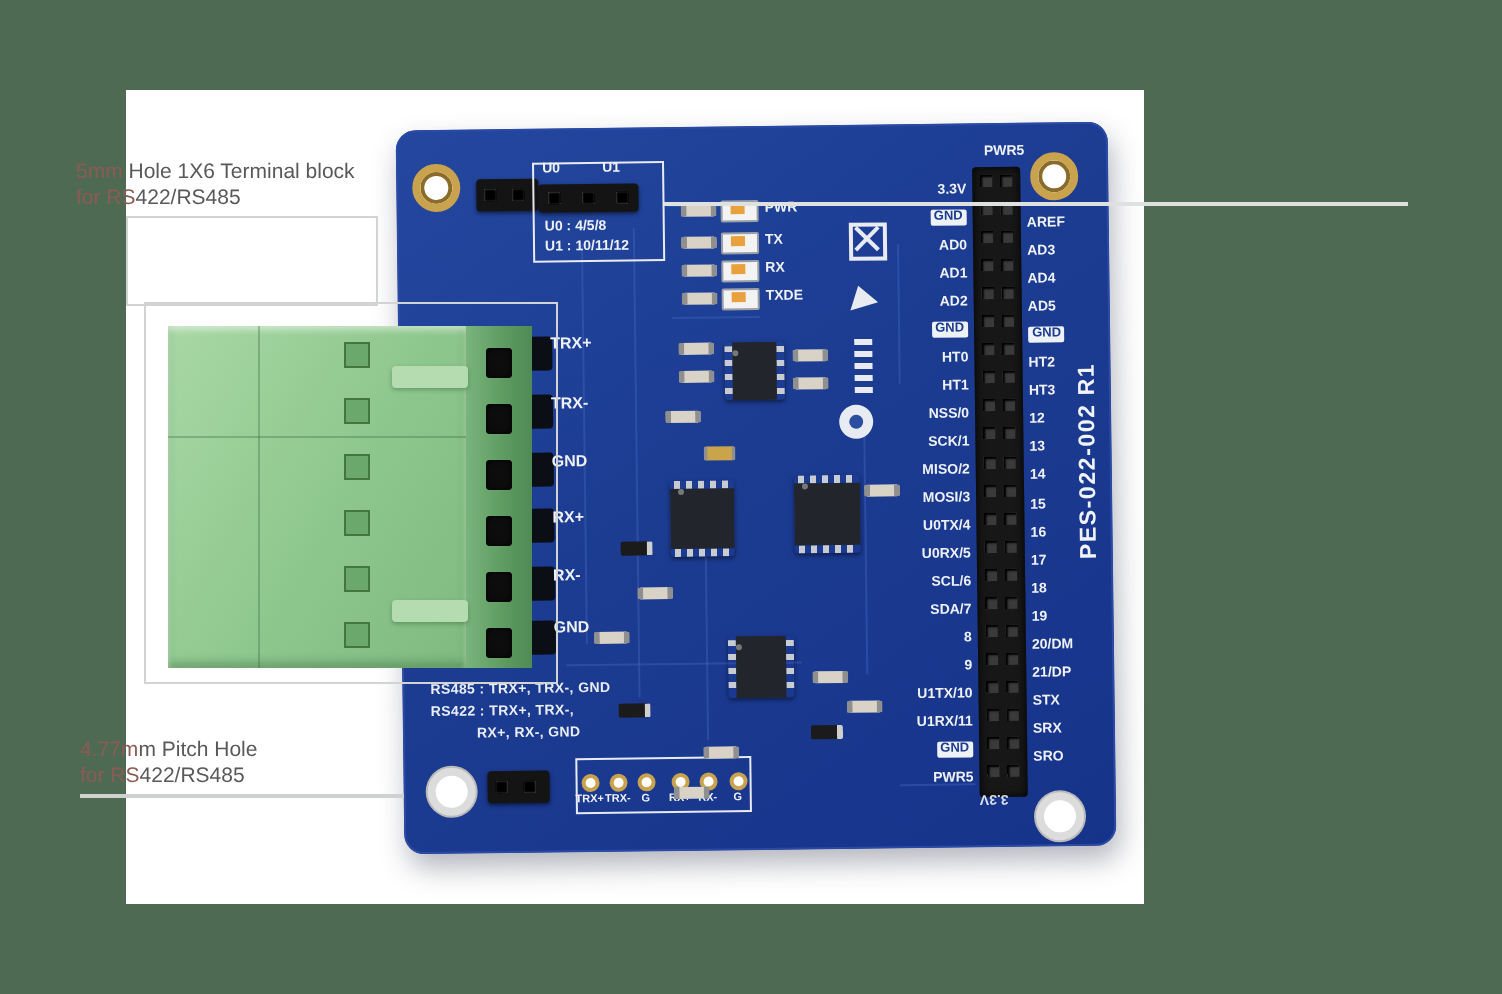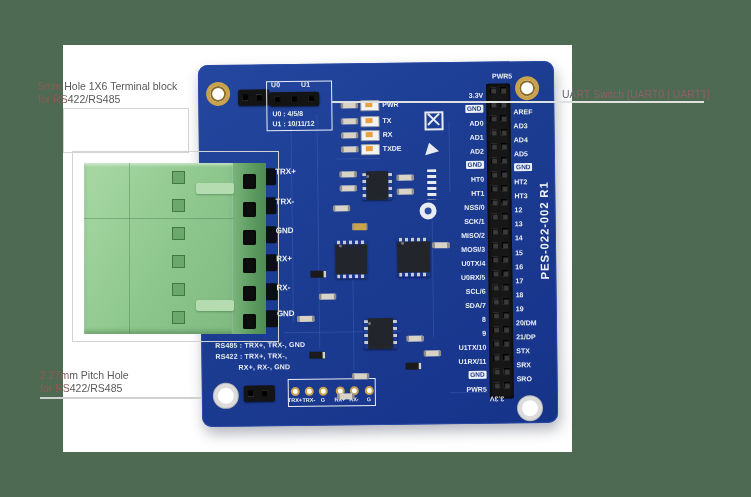--- a/index.html
+++ b/index.html
@@ -328,23 +328,20 @@
       <div class="tb-tab" style="top:31px;"></div>
       <div class="tb-tab" style="top:148px;"></div>
     </div>
   </div>
 
   <div class="lbl" style="left:38px;top:80px;">
     <span class="hl">5mm</span><span> Hole 1X6 Terminal block</span><br>
     <span class="hl">for RS</span><span>422/RS485</span>
   </div>
 
-  <div class="uart-lbl" style="left:562px;top:88px;">
-    <span class="pre">UA</span><span>RT Switch [UART0 | UART1]</span>
-  </div>
 
   <div class="lbl" style="left:40px;top:369px;">
-    <span class="hl">2.27m</span><span>m Pitch Hole</span><br>
+    <span class="hl">4.77m</span><span>m Pitch Hole</span><br>
     <span class="hl">for RS</span><span>422/RS485</span>
   </div>
 
   <div class="callout-line" style="left:40px;top:397px;width:162px;background:#cfd0d0;"></div>
 </div>
 
 </body></html>

